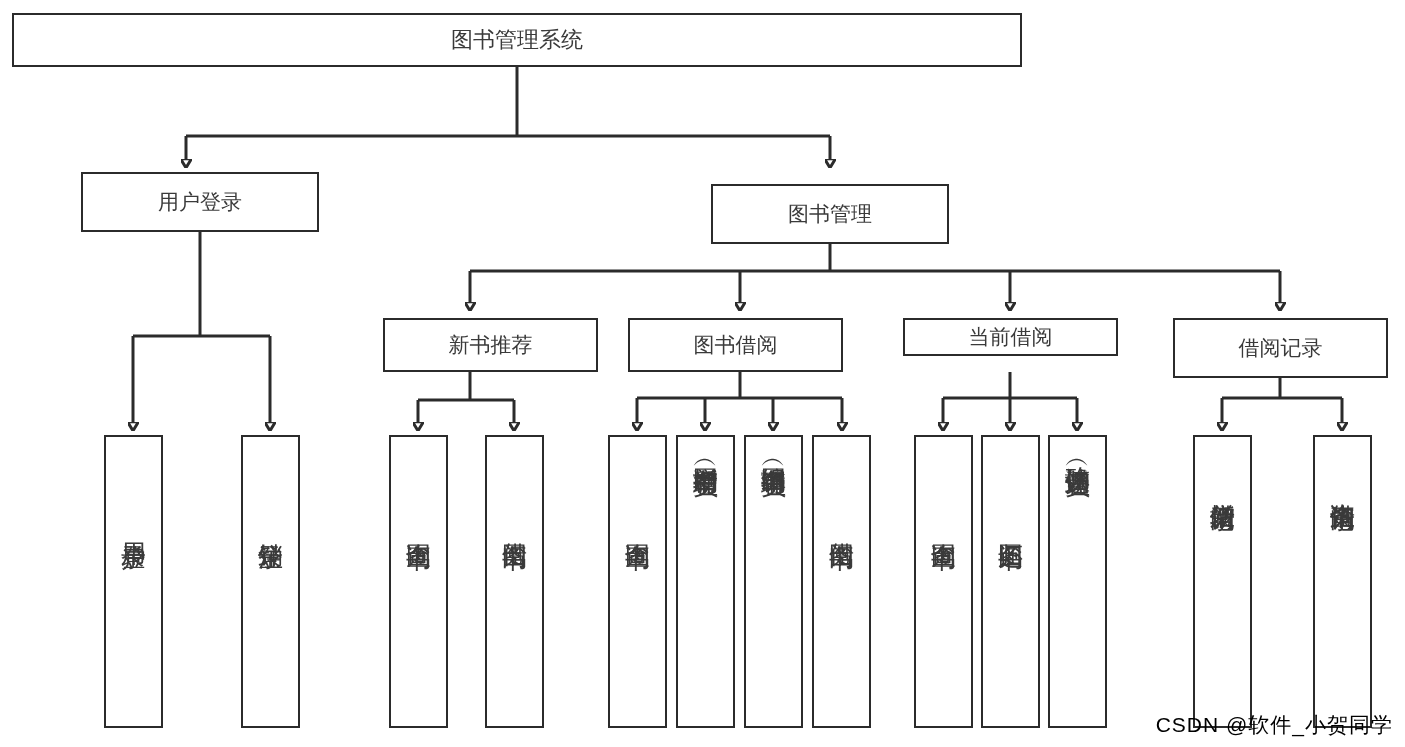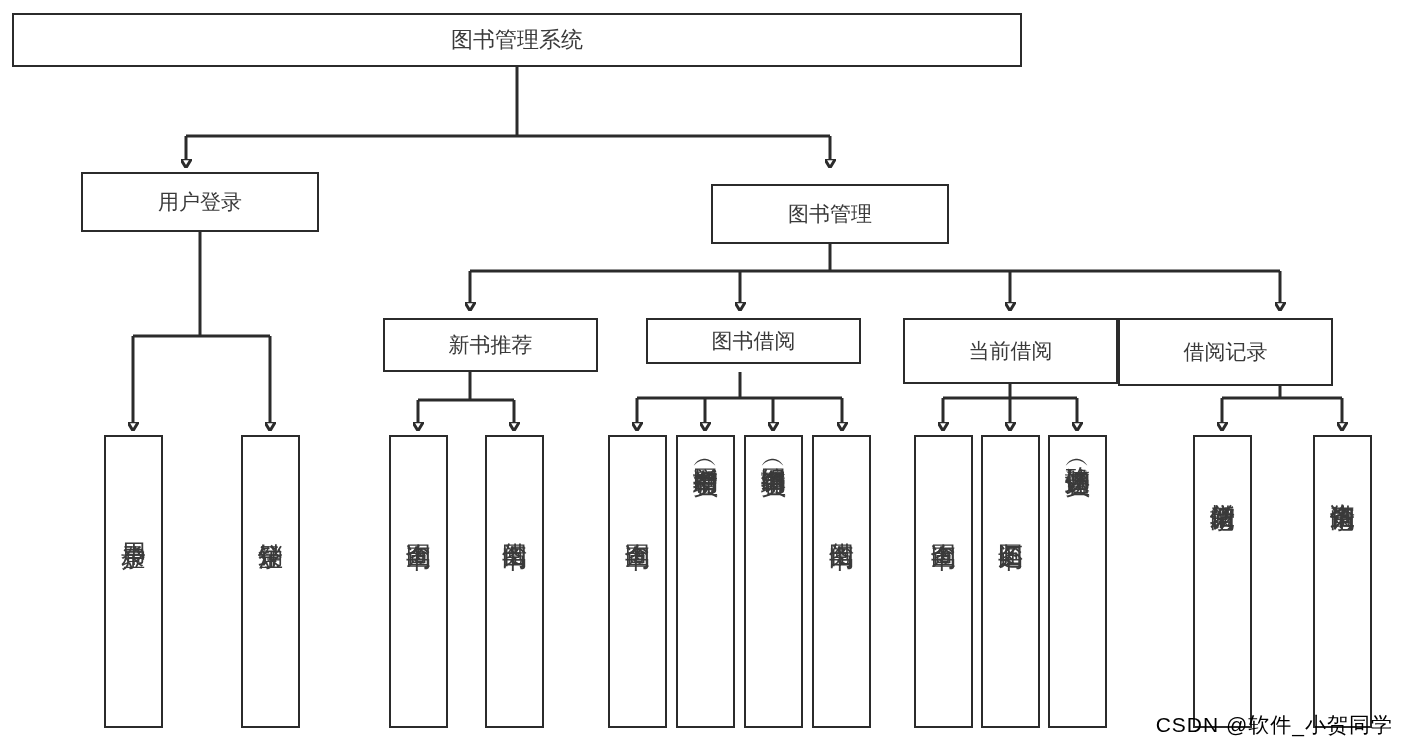--- a/index.html
+++ b/index.html
@@ -124,29 +124,29 @@
   </div>
 
   <div class="node level1" style="left:711px;top:184px;width:238px;height:60px;">
     <span class="label">图书管理</span>
   </div>
 
   <div class="node level2" style="left:363px;top:318px;width:215px;height:54px;margin-left:20px;">
     <span class="label">新书推荐</span>
   </div>
 
-  <div class="node level2" style="left:646px;top:318px;width:215px;height:46px;">
+  <div class="node level2" style="left:628px;top:318px;width:215px;height:54px;">
     <span class="label">图书借阅</span>
   </div>
 
-  <div class="node level2" style="left:903px;top:318px;width:215px;height:66px;">
+  <div class="node level2" style="left:903px;top:318px;width:215px;height:38px;">
     <span class="label">当前借阅</span>
   </div>
 
-  <div class="node level2" style="left:1118px;top:318px;width:215px;height:68px;">
+  <div class="node level2" style="left:1173px;top:318px;width:215px;height:60px;">
     <span class="label">借阅记录</span>
   </div>
 
   <div class="node leaf mid" style="left:104px;top:435px;width:59px;height:293px;">
     <span class="label" style="margin-top: 80px;">用户登录</span>
   </div>
 
   <div class="node leaf mid" style="left:241px;top:435px;width:59px;height:293px;">
     <span class="label" style="margin-top: 80px;">注销登录</span>
   </div>

